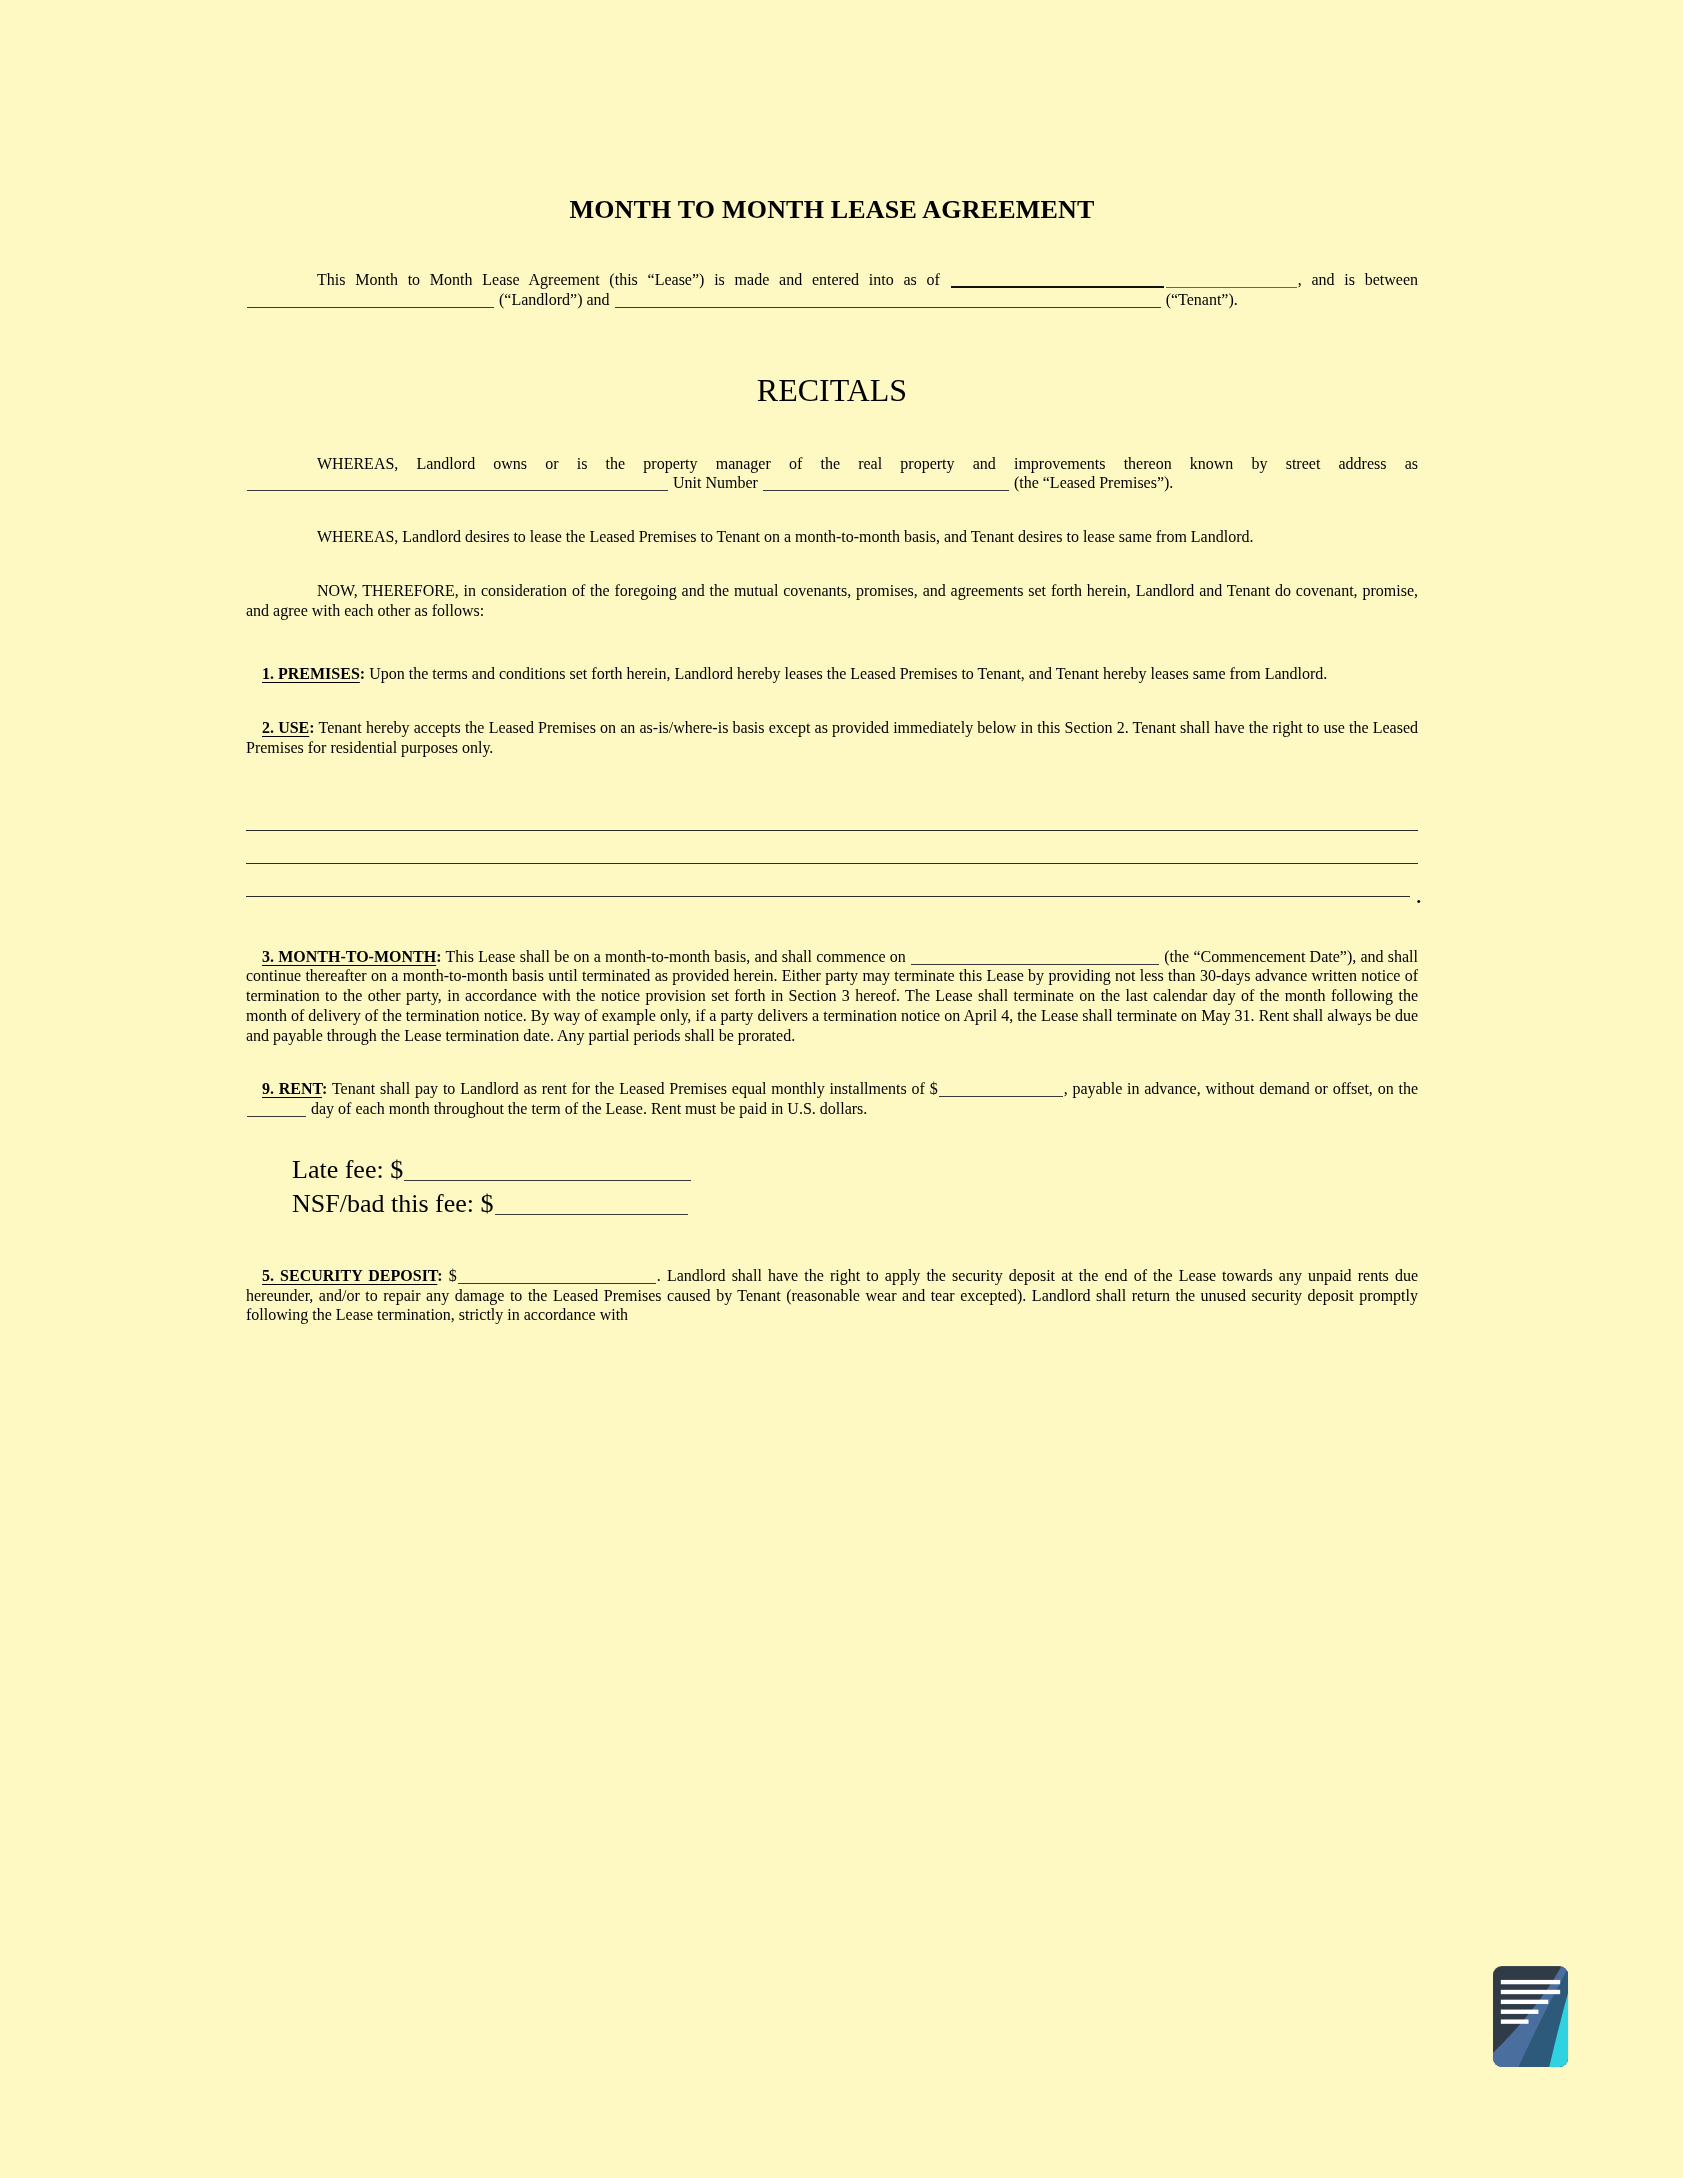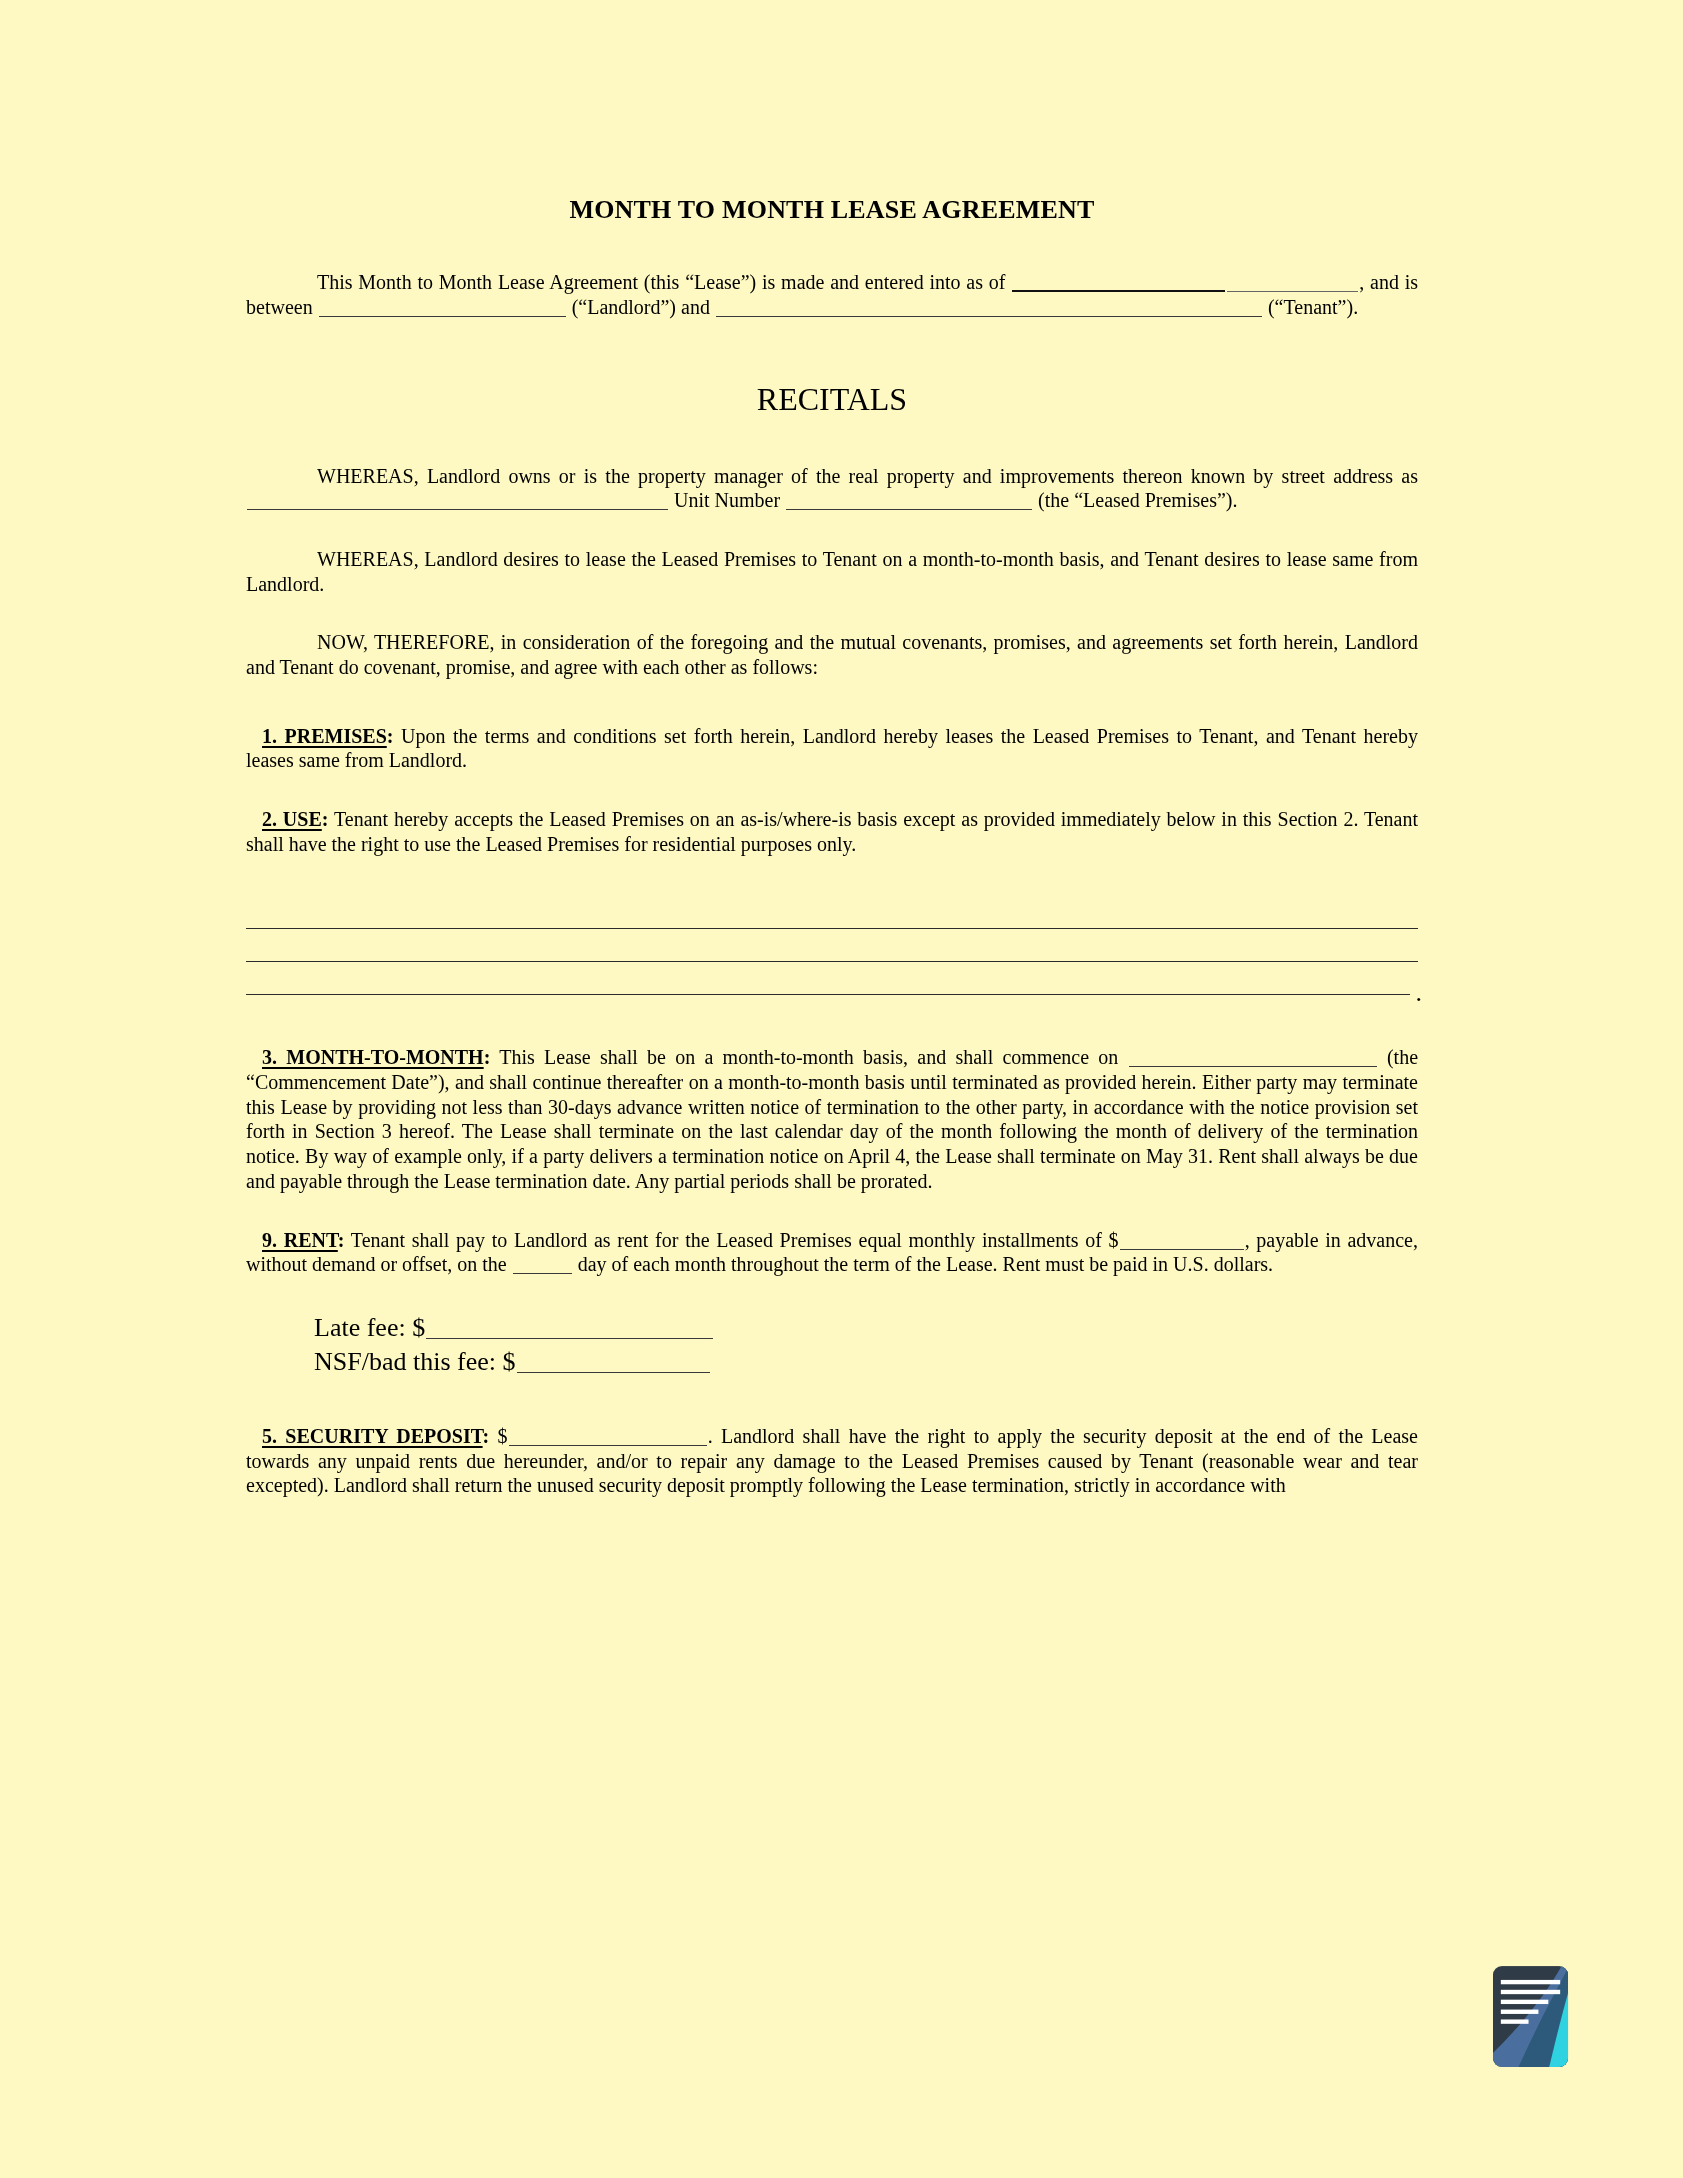--- a/index.html
+++ b/index.html
@@ -33,21 +33,21 @@
     line-height: 1.22;
     margin: 0 0 44px 0;
   }
   .section-heading-center {
     text-align: center;
     font-size: 32px;
     line-height: 1.22;
     margin: 0 0 0 0;
   }
   p.body {
-    font-size: 20px;
+    font-size: 16px;
     line-height: 1.235;
     margin: 0;
     text-align: justify;
     text-justify: inter-word;
     hyphens: none;
   }
   p.indent {
     text-indent: 71px;
   }
   .gap-md { height: 34px; }
@@ -88,21 +88,21 @@
   }
   .rule-row .rule-line.short { width: 99.3%; }
   .rule-row .endmark {
     position: absolute;
     right: -4px;
     bottom: -5px;
     font-size: 26px;
     line-height: 1;
   }
   .fee-block {
-    margin-left: 68px;
+    margin-left: 46px;
     font-size: 26px;
     line-height: 1.33;
   }
   .fee-line { white-space: nowrap; }
 
   
   .logo {
     position: absolute;
     left: 1487px;
     top: 1962px;

